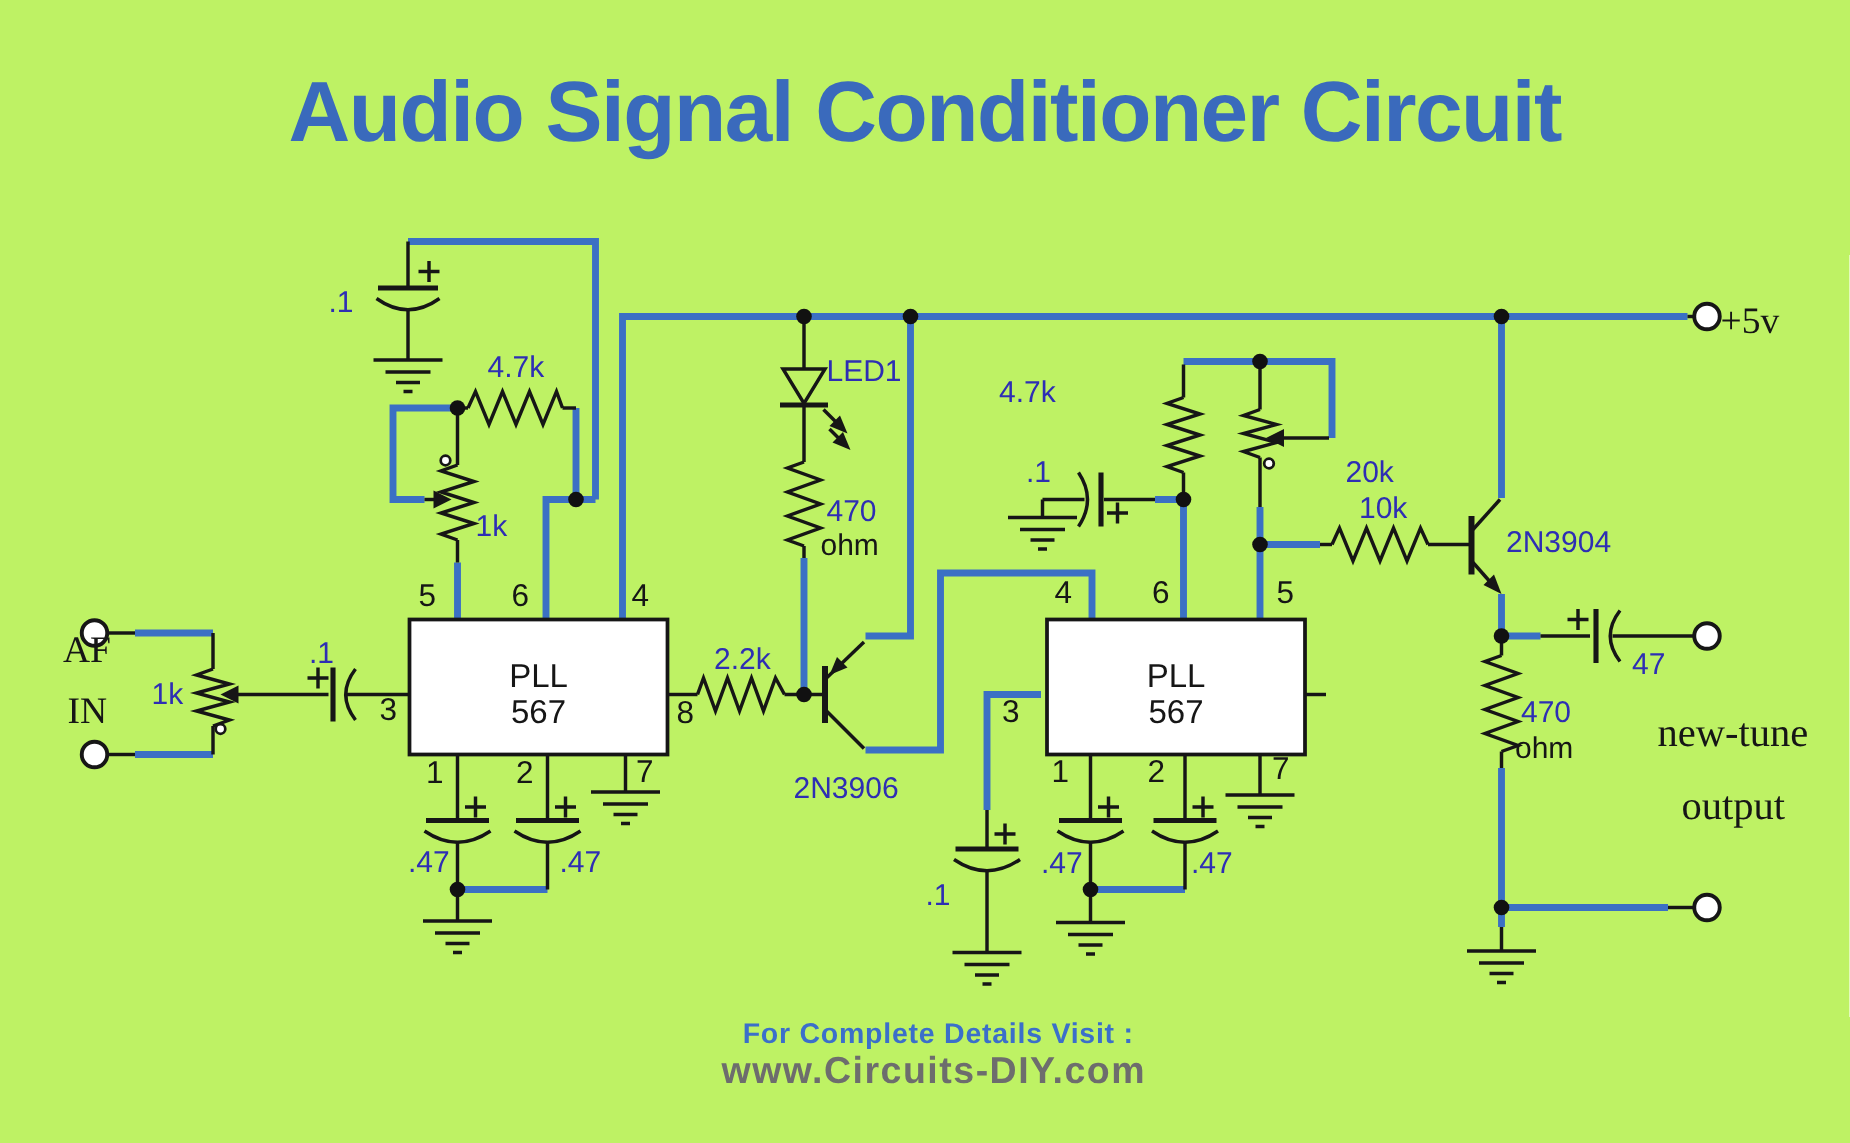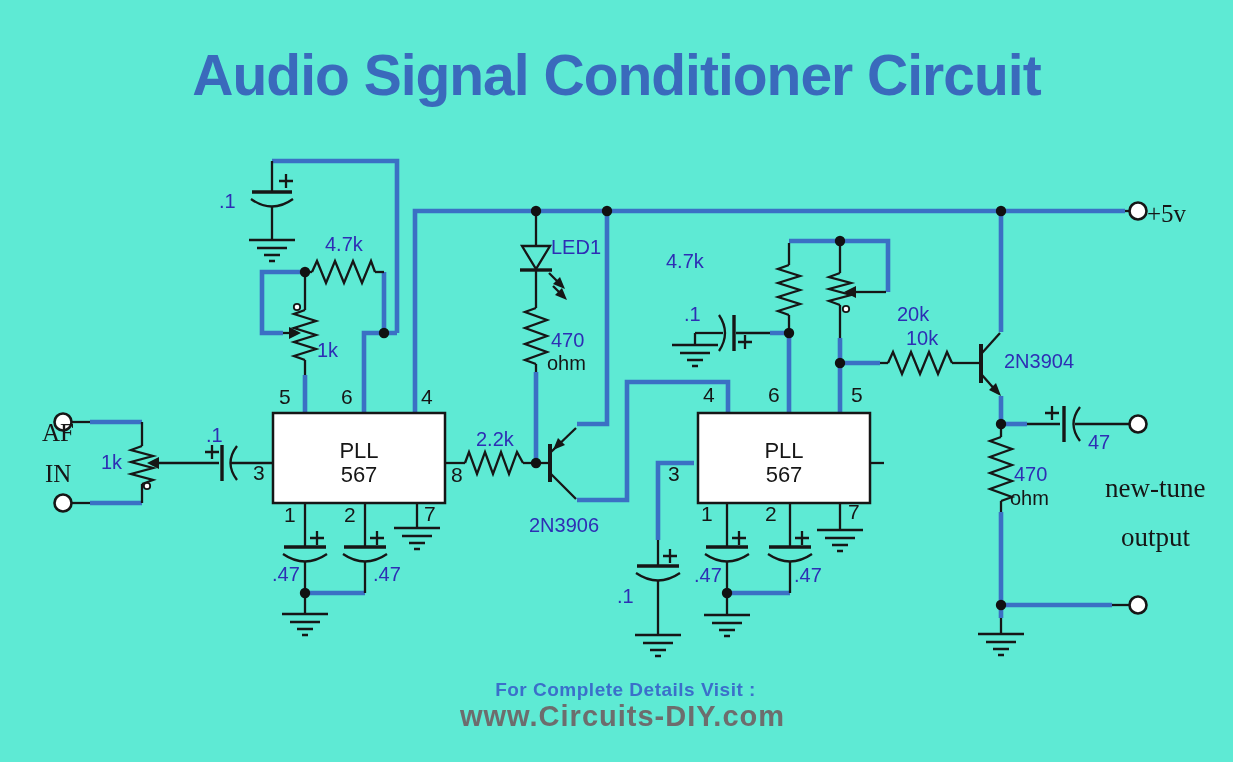--- a/index.html
+++ b/index.html
@@ -1,27 +1,27 @@
 <!DOCTYPE html>
 <html style="--title-blue: #3a6abc; --footer-blue: #3b6fca; --footer-gray: #6d6d6d; --wire-blue: #3b70c4; --label-navy: #2e2eb4; --ink: #161616;"><head>
 <meta charset="utf-8">
 <style>
   :root{
     --title-blue:#3a6abc; --footer-blue:#3b6fca; --footer-gray:#6d6d6d;
     --wire-blue:#3b70c4; --label-navy:#2e2eb4; --ink:#161616;
   }
   html,body{margin:0;padding:0;background:#fff;}
-  .page{position:relative;width:1233px;height:762px;background:#5eead4;overflow:hidden;
+  .page{position:relative;width:1233px;height:762px;background:#bef264;overflow:hidden;
         font-family:"Liberation Sans",sans-serif;}
   .title{position:absolute;top:42px;left:0;right:0;text-align:center;
          font-size:57px;font-weight:bold;letter-spacing:-1px;color:var(--title-blue);}
   .footer1{position:absolute;top:679px;left:0;right:0;text-align:center;
          font-size:19px;font-weight:bold;color:var(--footer-blue);letter-spacing:.5px;padding-left:18px;}
   .footer2{position:absolute;top:700px;left:0;right:0;text-align:center;
-         font-size:29px;font-weight:bold;color:var(--footer-gray);letter-spacing:1px;padding-left:12px;}
+         font-size:25px;font-weight:bold;color:var(--footer-gray);letter-spacing:1px;padding-left:12px;}
   svg{position:absolute;left:0;top:0;}
   .bw{stroke:var(--wire-blue);stroke-width:4.6;fill:none;}
   .bk{stroke:var(--ink);stroke-width:2.3;fill:none;}
   .plate{stroke:var(--ink);stroke-width:3.4;fill:none;}
   .bar{stroke:var(--ink);stroke-width:4;fill:none;}
   .box{stroke:var(--ink);stroke-width:2.5;fill:#ffffff;}
   .dot{fill:#111;}
   .term{stroke:var(--ink);stroke-width:2.6;fill:#ffffff;}
   .omark{stroke:var(--ink);stroke-width:1.8;fill:#ffffff;}
   .ah{fill:var(--ink);}

